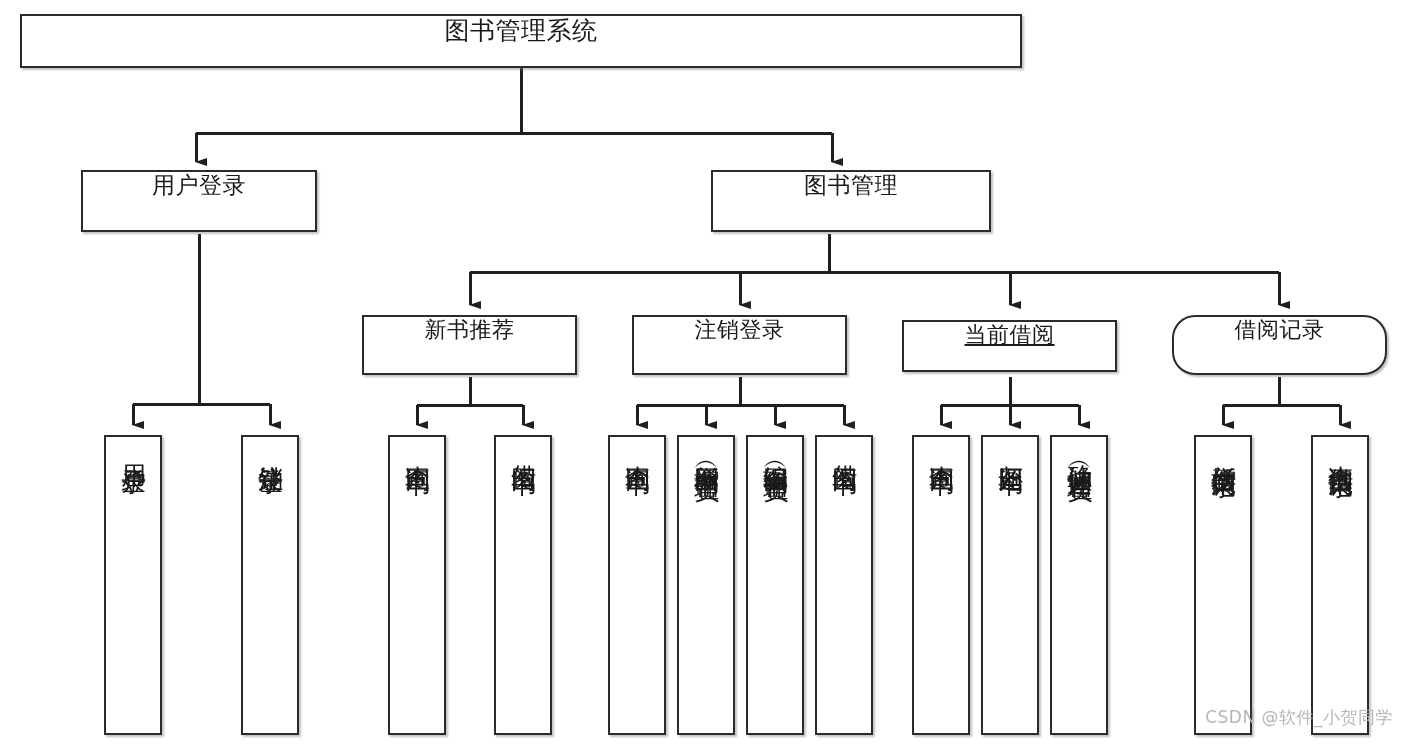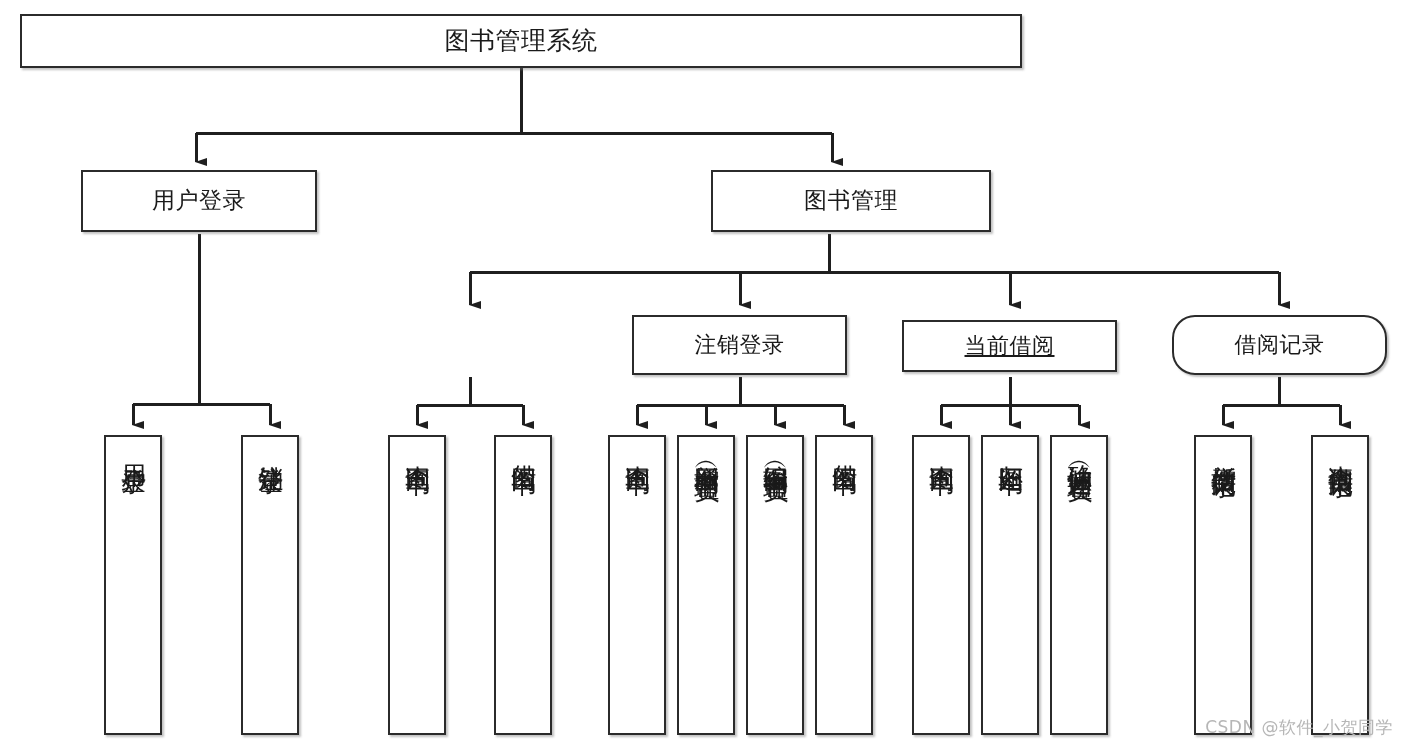--- a/index.html
+++ b/index.html
@@ -10,21 +10,21 @@
   }
   #canvas{position:relative;width:1405px;height:747px;background:#fff;}
   svg#wires{position:absolute;left:0;top:0;width:1405px;height:747px;}
 
   .node{
     position:absolute;
     box-sizing:border-box;
     background:#ffffff;
     border:2px solid #2b2b2b;
     box-shadow:2px 2px 2px rgba(120,120,120,.45);
-    display:flex;align-items:center;justify-content:center;
+    display:flex;align-items:flex-start;justify-content:center;
     text-align:center;
     z-index:3;
   }
   .node .lbl{display:block;line-height:1.18;letter-spacing:.5px;}
 
   .node.title .lbl{font-size:25px;}
   .node.lvl2 .lbl{font-size:23px;}
   .node.lvl3 .lbl{font-size:22px;}
 
   .node.leaf{
@@ -37,21 +37,21 @@
     text-orientation:upright;
     font-size:25px;
     line-height:1.06;
     letter-spacing:2px;
     white-space:nowrap;
   }
   .node.leaf.tall .lbl{font-size:25px;}
 
   .watermark{
     position:absolute;
-    right:12px;bottom:8px;
+    right:12px;bottom:18px;
     font-size:17px;
     color:#b6b6b6;
     letter-spacing:.5px;
     z-index:6;
     white-space:nowrap;
   }
 </style>
 </head>
 <body>
 
@@ -112,20 +112,23 @@
     <span class="lbl">图书管理系统</span>
   </div>
 
   <div class="node lvl2" style="left:81px;top:170px;width:236px;height:62px;">
     <span class="lbl">用户登录</span>
   </div>
   <div class="node lvl2" style="left:711px;top:170px;width:280px;height:62px;">
     <span class="lbl">图书管理</span>
   </div>
 
+  <div class="node lvl3" style="left:362px;top:315px;width:215px;height:60px;">
+    <span class="lbl">新书推荐</span>
+  </div>
   <div class="node lvl3" style="left:632px;top:315px;width:215px;height:60px;">
     <span class="lbl">注销登录</span>
   </div>
   <div class="node lvl3" style="left:902px;top:320px;width:215px;height:52px;text-decoration:underline;">
     <span class="lbl">当前借阅</span>
   </div>
   <div class="node lvl3" style="left:1172px;top:315px;width:215px;height:60px;border-radius:23px;">
     <span class="lbl">借阅记录</span>
   </div>
 

